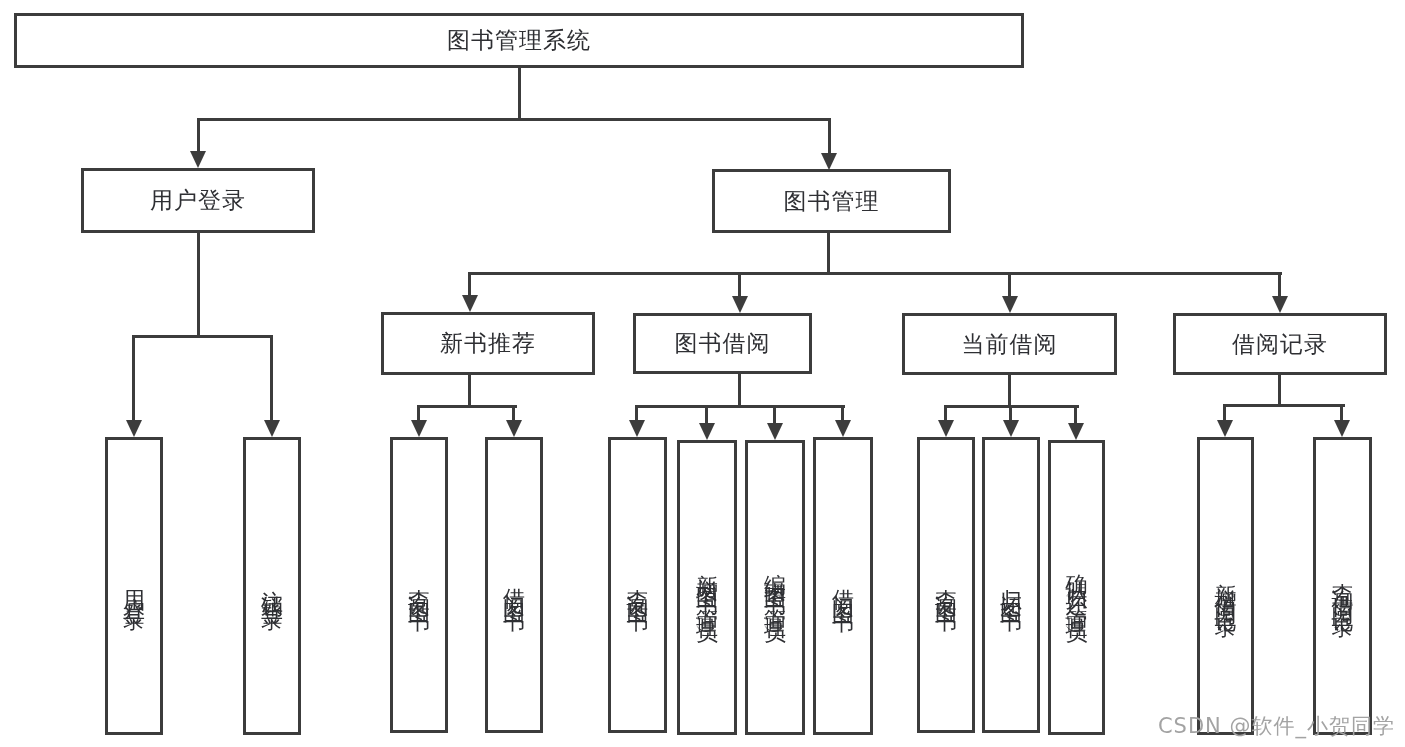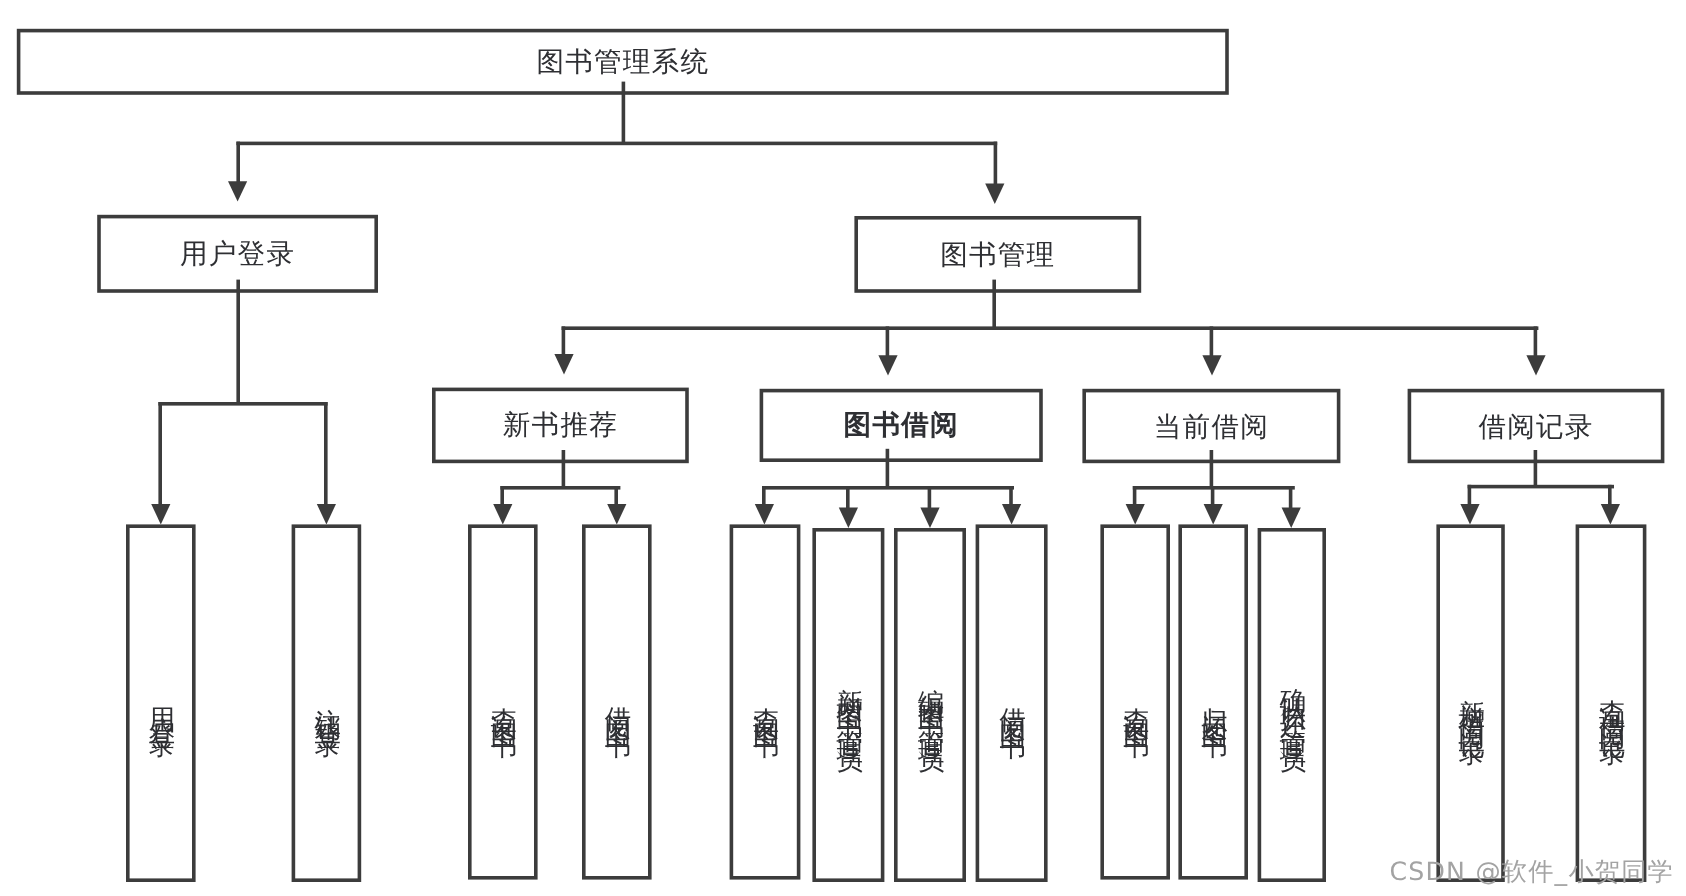--- a/index.html
+++ b/index.html
@@ -4,21 +4,21 @@
 <style>
   html,body{margin:0;padding:0;background:#fff;}
   .canvas{
     position:relative;width:1405px;height:747px;background:#ffffff;overflow:hidden;
     font-family:"DejaVu Sans","Liberation Sans",sans-serif;
   }
   .box{
     position:absolute;box-sizing:border-box;border:3px solid #3c3c3c;background:#ffffff;
     display:flex;align-items:center;justify-content:center;color:#2e2f33;
   }
-  .hbox{font-size:23px;letter-spacing:1px;white-space:nowrap;margin-top:11px;}
+  .hbox{font-size:23px;letter-spacing:1px;white-space:nowrap;}
   .vbox .vtext{
     writing-mode:vertical-lr;text-orientation:mixed;
     font-size:22px;line-height:1;letter-spacing:7px;white-space:nowrap;
   }
   .vline{position:absolute;width:3px;background:#3c3c3c;}
   .hline{position:absolute;height:3px;background:#3c3c3c;}
   .arrow{
     position:absolute;width:0;height:0;
     border-left:8px solid transparent;border-right:8px solid transparent;
     border-top:17px solid #3c3c3c;
@@ -62,24 +62,24 @@
   <div class="hline" style="left:468px;top:272px;width:814px;"></div>
   <div class="vline" style="left:468px;top:272px;height:26px;"></div>
   <div class="arrow" style="left:462px;top:295px;"></div>
   <div class="vline" style="left:738px;top:272px;height:26px;"></div>
   <div class="arrow" style="left:732px;top:296px;"></div>
   <div class="vline" style="left:1008px;top:272px;height:26px;"></div>
   <div class="arrow" style="left:1002px;top:296px;"></div>
   <div class="vline" style="left:1278px;top:272px;height:26px;"></div>
   <div class="arrow" style="left:1272px;top:296px;"></div>
 
-  <div class="box hbox" style="left:360px;top:312px;width:214px;height:63px;">
+  <div class="box hbox" style="left:381px;top:312px;width:214px;height:63px;">
     <span>新书推荐</span>
   </div>
-  <div class="box hbox" style="left:633px;top:313px;width:236px;height:61px;font-weight:bold;">
+  <div class="box hbox" style="left:633px;top:313px;width:179px;height:61px;">
     <span>图书借阅</span>
   </div>
   <div class="box hbox" style="left:902px;top:313px;width:215px;height:62px;">
     <span>当前借阅</span>
   </div>
   <div class="box hbox" style="left:1173px;top:313px;width:214px;height:62px;text-align:right;">
     <span>借阅记录</span>
   </div>
 
   <div class="vline" style="left:468px;top:375px;height:32px;"></div>

